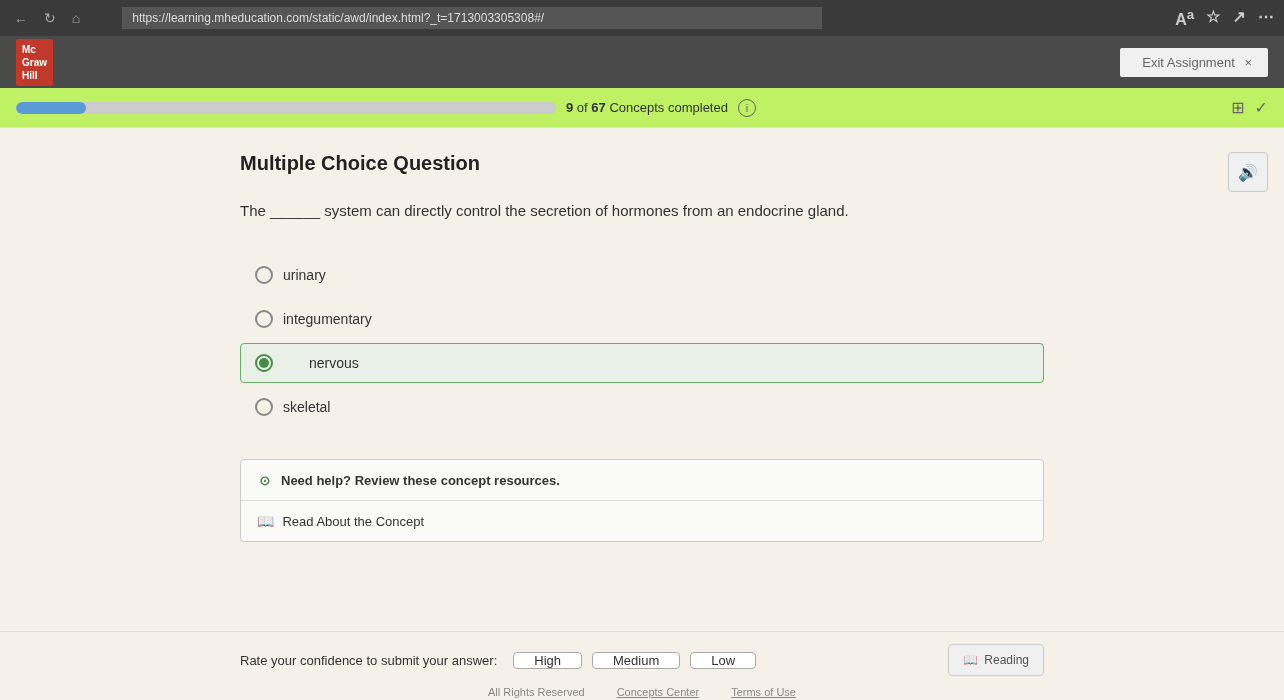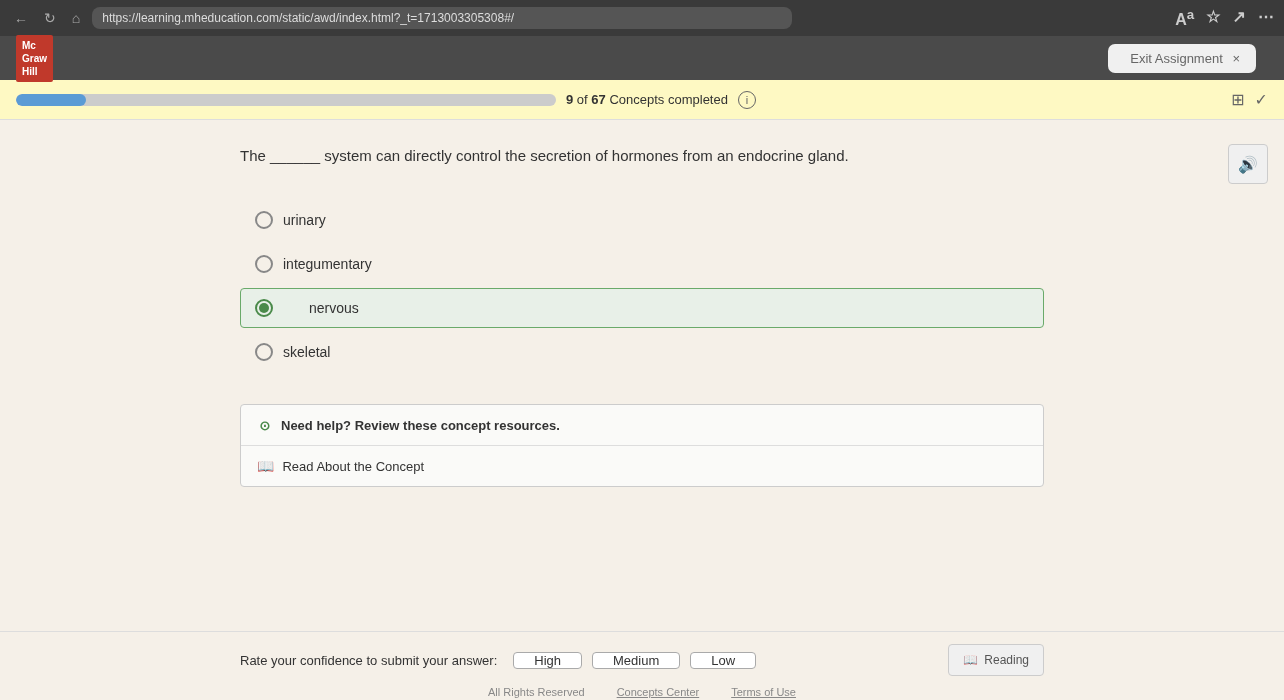--- a/index.html
+++ b/index.html
@@ -26,69 +26,70 @@
       cursor: pointer;
       background: none;
       border: none;
       padding: 2px 4px;
     }
     .browser-url {
       background: #555;
       color: #ddd;
       font-size: 12px;
       padding: 4px 10px;
-      border-radius: 8px;
+      border-radius: 0;
       flex: 1;
       max-width: 700px;
+      margin-left: 30px;
     }
     .browser-icons {
       margin-left: auto;
       display: flex;
       gap: 12px;
       color: #ccc;
       font-size: 16px;
       font-weight: bold;
     }
 
     
     .app-header {
       background: #4a4a4a;
-      height: 44px;
+      height: 52px;
       display: flex;
       align-items: center;
       padding: 0 16px;
       position: relative;
     }
     .logo-box {
       background: #c0392b;
       color: white;
       font-size: 10px;
       font-weight: bold;
       padding: 4px 6px;
       line-height: 1.3;
       border-radius: 2px;
     }
     .exit-btn {
       position: absolute;
-      right: 28px;
+      right: 16px;
       background: #f0f0f0;
       border: none;
       padding: 7px 16px;
       font-size: 13px;
       cursor: pointer;
-      border-radius: 7px;
+      border-radius: 2px;
     }
     .exit-btn span {
       margin-left: 6px;
       color: #666;
     }
 
     
     .progress-bar-area {
-      background: #fef9c3;
+      background: #bef264;
       padding: 10px 16px;
       display: flex;
       align-items: center;
       gap: 10px;
       border-bottom: 1px solid #ddd;
       justify-content: center;
     }
     .progress-track {
       width: 540px;
       height: 12px;
@@ -352,20 +353,21 @@
     <span>✓</span>
   </div>
 </div>
 
 <div class="main-content">
 
   <button class="audio-btn">
     <span>🔊</span>
   </button>
 
+  <div class="question-type">Multiple Choice Question</div>
 
   <div class="question-text">The ______ system can directly control the secretion of hormones from an endocrine gland.</div>
 
   <ul class="options-list">
 
     <li class="option-item">
       <div class="radio-outer"></div>
       <span>urinary</span>
     </li>
 

